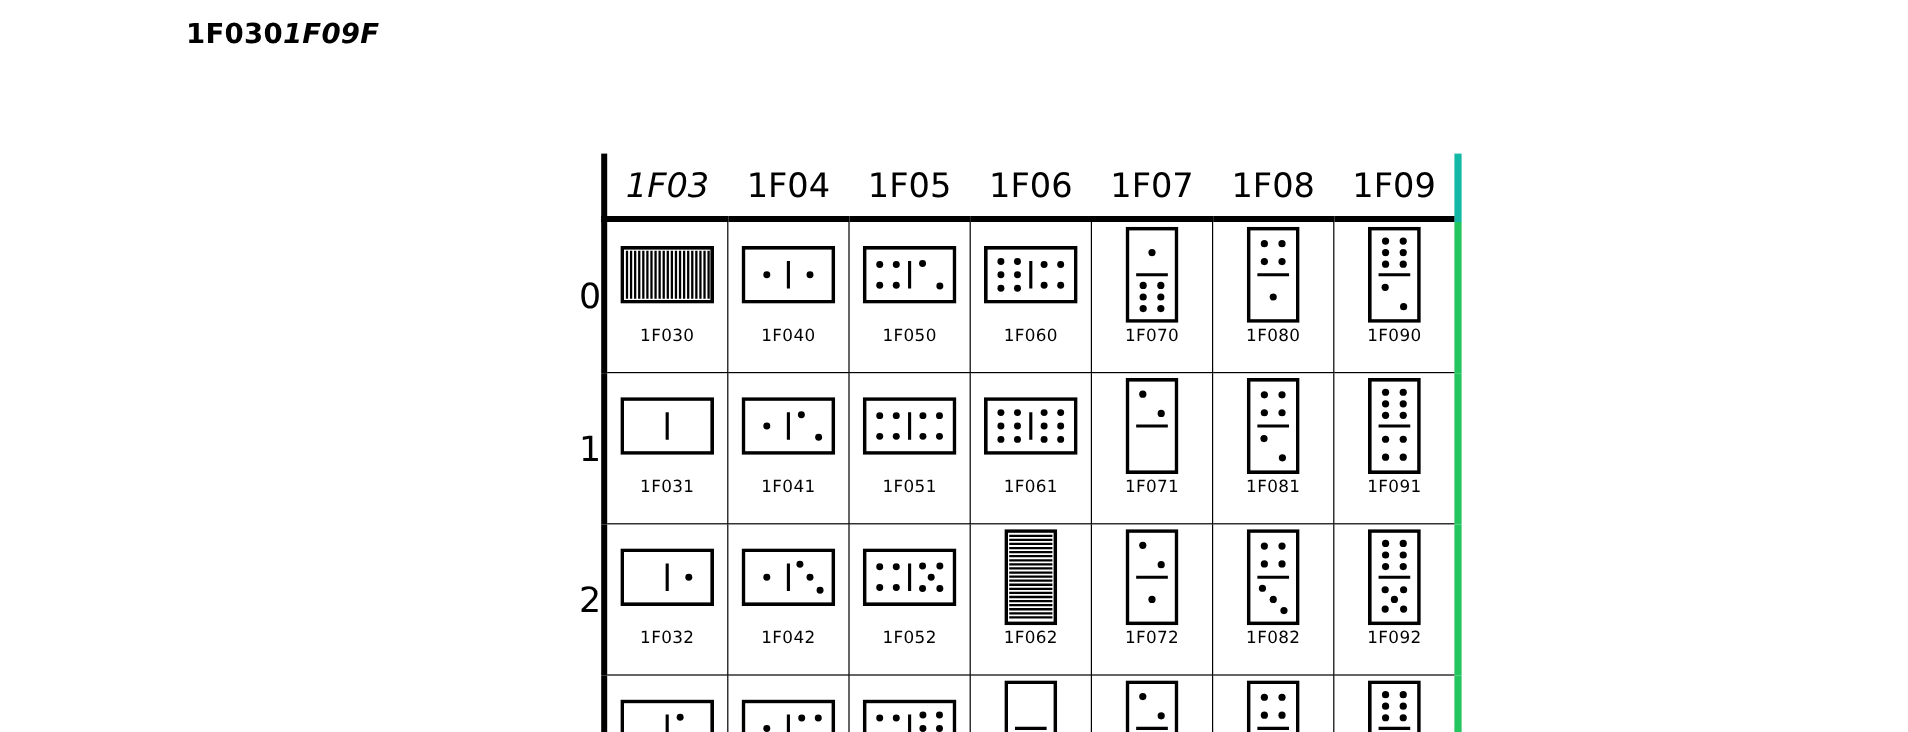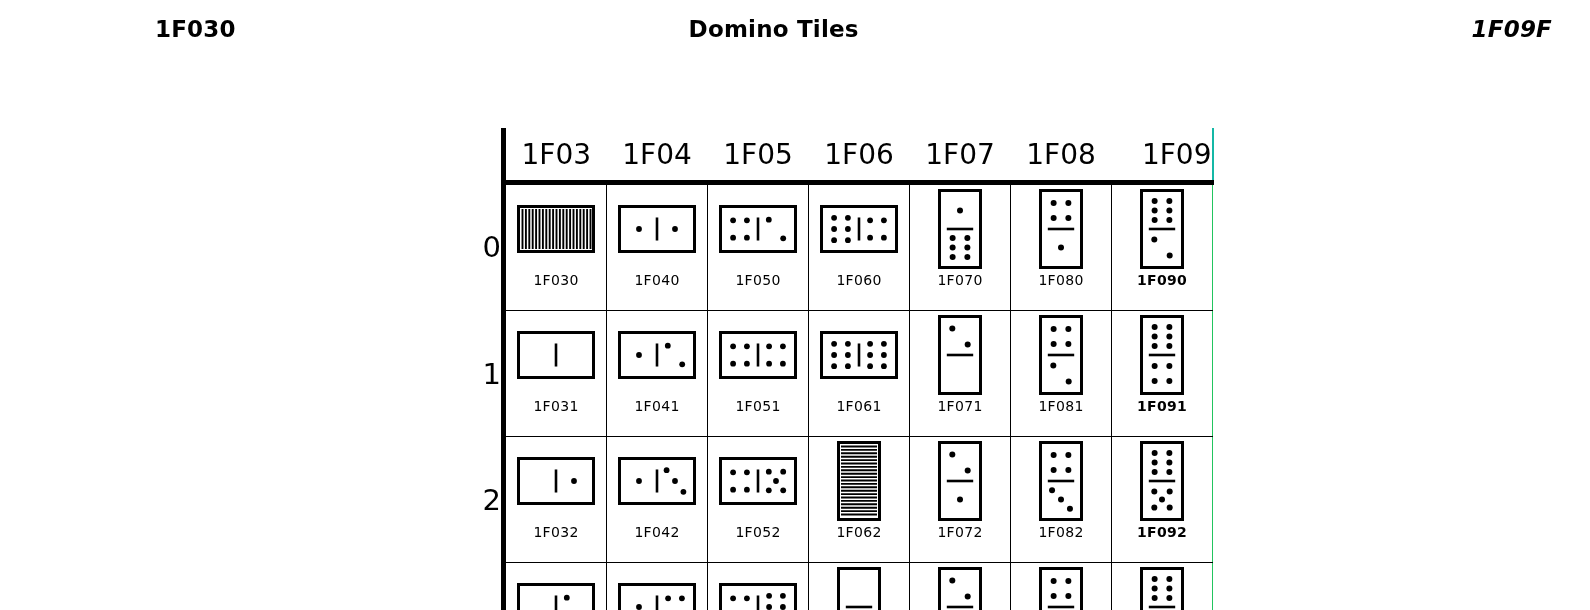--- a/index.html
+++ b/index.html
@@ -86,56 +86,55 @@
     width: 100px;
     height: 52px;
     font-size: 28px;
     font-weight: normal;
     text-align: center;
     vertical-align: middle;
     border: none;
     border-bottom: 5px solid #000;
     font-family: "DejaVu Sans", "Liberation Sans", sans-serif;
   }
-  th.colhead.first { border-left: 5px solid #000; }
-  th.colhead.last  { border-right: 2px solid #14b8a6; text-align: right; }
+  th.colhead.first { border-left: 5px solid #000; font-style: italic; }
+  th.colhead.last  { border-right: 6px solid #14b8a6; }
 
   
   td.cell {
     width: 100px;
     height: 125px;
     vertical-align: top;
     text-align: center;
     border-right: 1px solid #000;
     border-bottom: 1px solid #000;
     background: #fff;
   }
   td.cell.firstcol { border-left: 5px solid #000; }
-  td.cell.lastcol  { border-right: 1px solid #22c55e; font-weight: bold; }
+  td.cell.lastcol  { border-right: 6px solid #22c55e; }
 
   .glyph-box {
     height: 88px;
     display: flex;
     align-items: center;
     justify-content: center;
   }
   .cp-label {
     font-size: 14px;
     line-height: 14px;
     font-family: "DejaVu Sans", "Liberation Sans", sans-serif;
     letter-spacing: 0.3px;
   }
   svg.domino { display: block; }
 </style>
 </head>
 <body>
 
 <div class="page-header">
   <div class="hdr-left">1F030</div>
-  <div class="hdr-center">Domino Tiles</div>
   <div class="hdr-right">1F09F</div>
 </div>
 
 <div class="chart-wrap">
   <table class="code-chart">
     <thead>
       <tr>
         <th class="corner"></th>
       <th class="colhead first">1F03</th>
           <th class="colhead">1F04</th>

